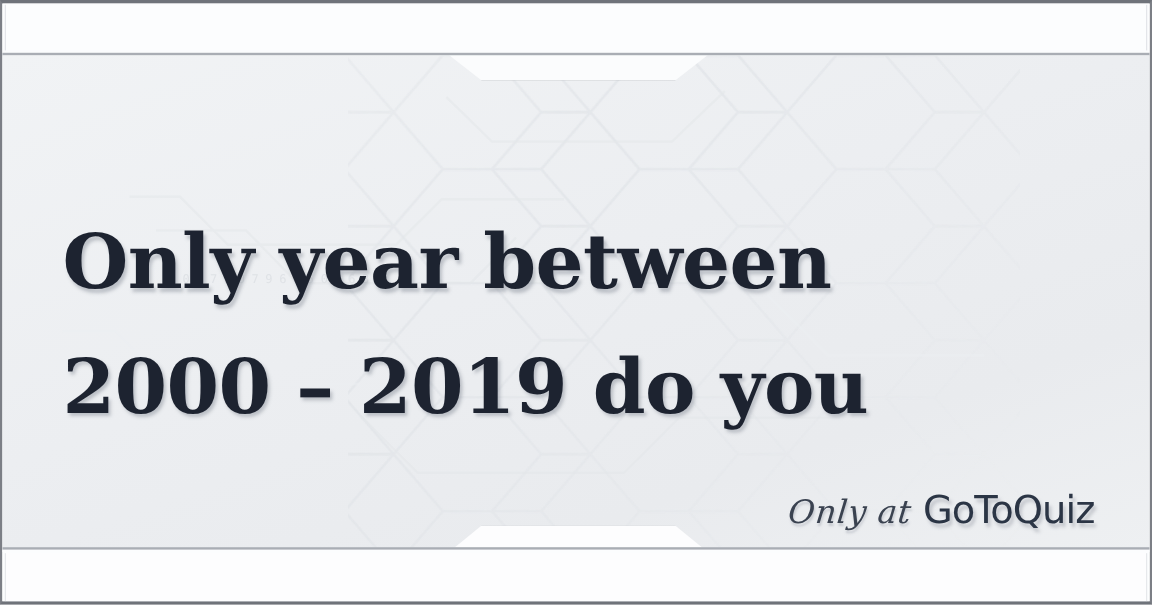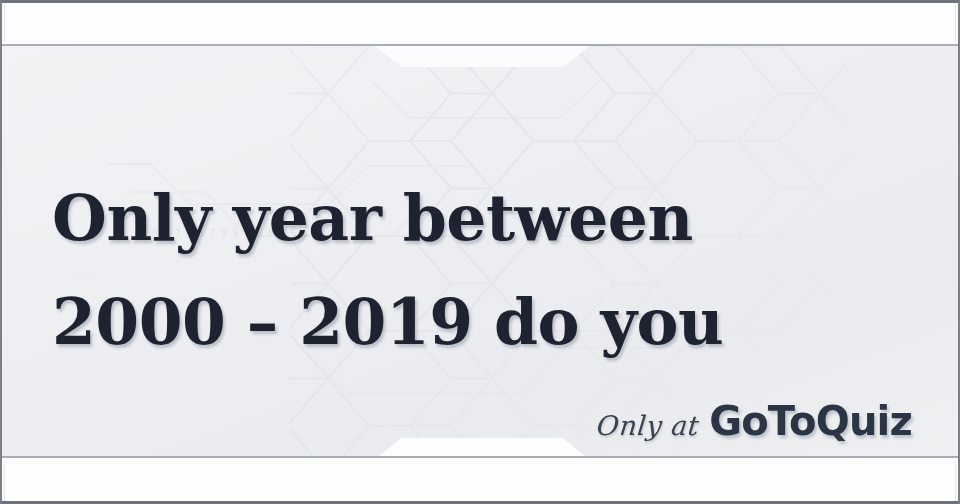--- a/index.html
+++ b/index.html
@@ -166,22 +166,22 @@
     font-family: "DejaVu Serif", "Liberation Serif", serif;
     font-style: italic;
     font-size: 27px;
     color: #3a4250;
     letter-spacing: 0.5px;
     text-shadow: 1px 2px 2px rgba(130,136,148,0.35);
     transform: skewX(-6deg);
   }
   #brand-name {
     font-family: "DejaVu Sans", "Liberation Sans", sans-serif;
-    font-weight: 700;
-    font-size: 40px;
+    font-weight: 400;
+    font-size: 32px;
     color: #2b3545;
     letter-spacing: -0.8px;
     text-shadow: 2px 3px 3px rgba(125,131,142,0.40);
   }
 </style>
 </head>
 <body>
 
 <div id="page">
 

